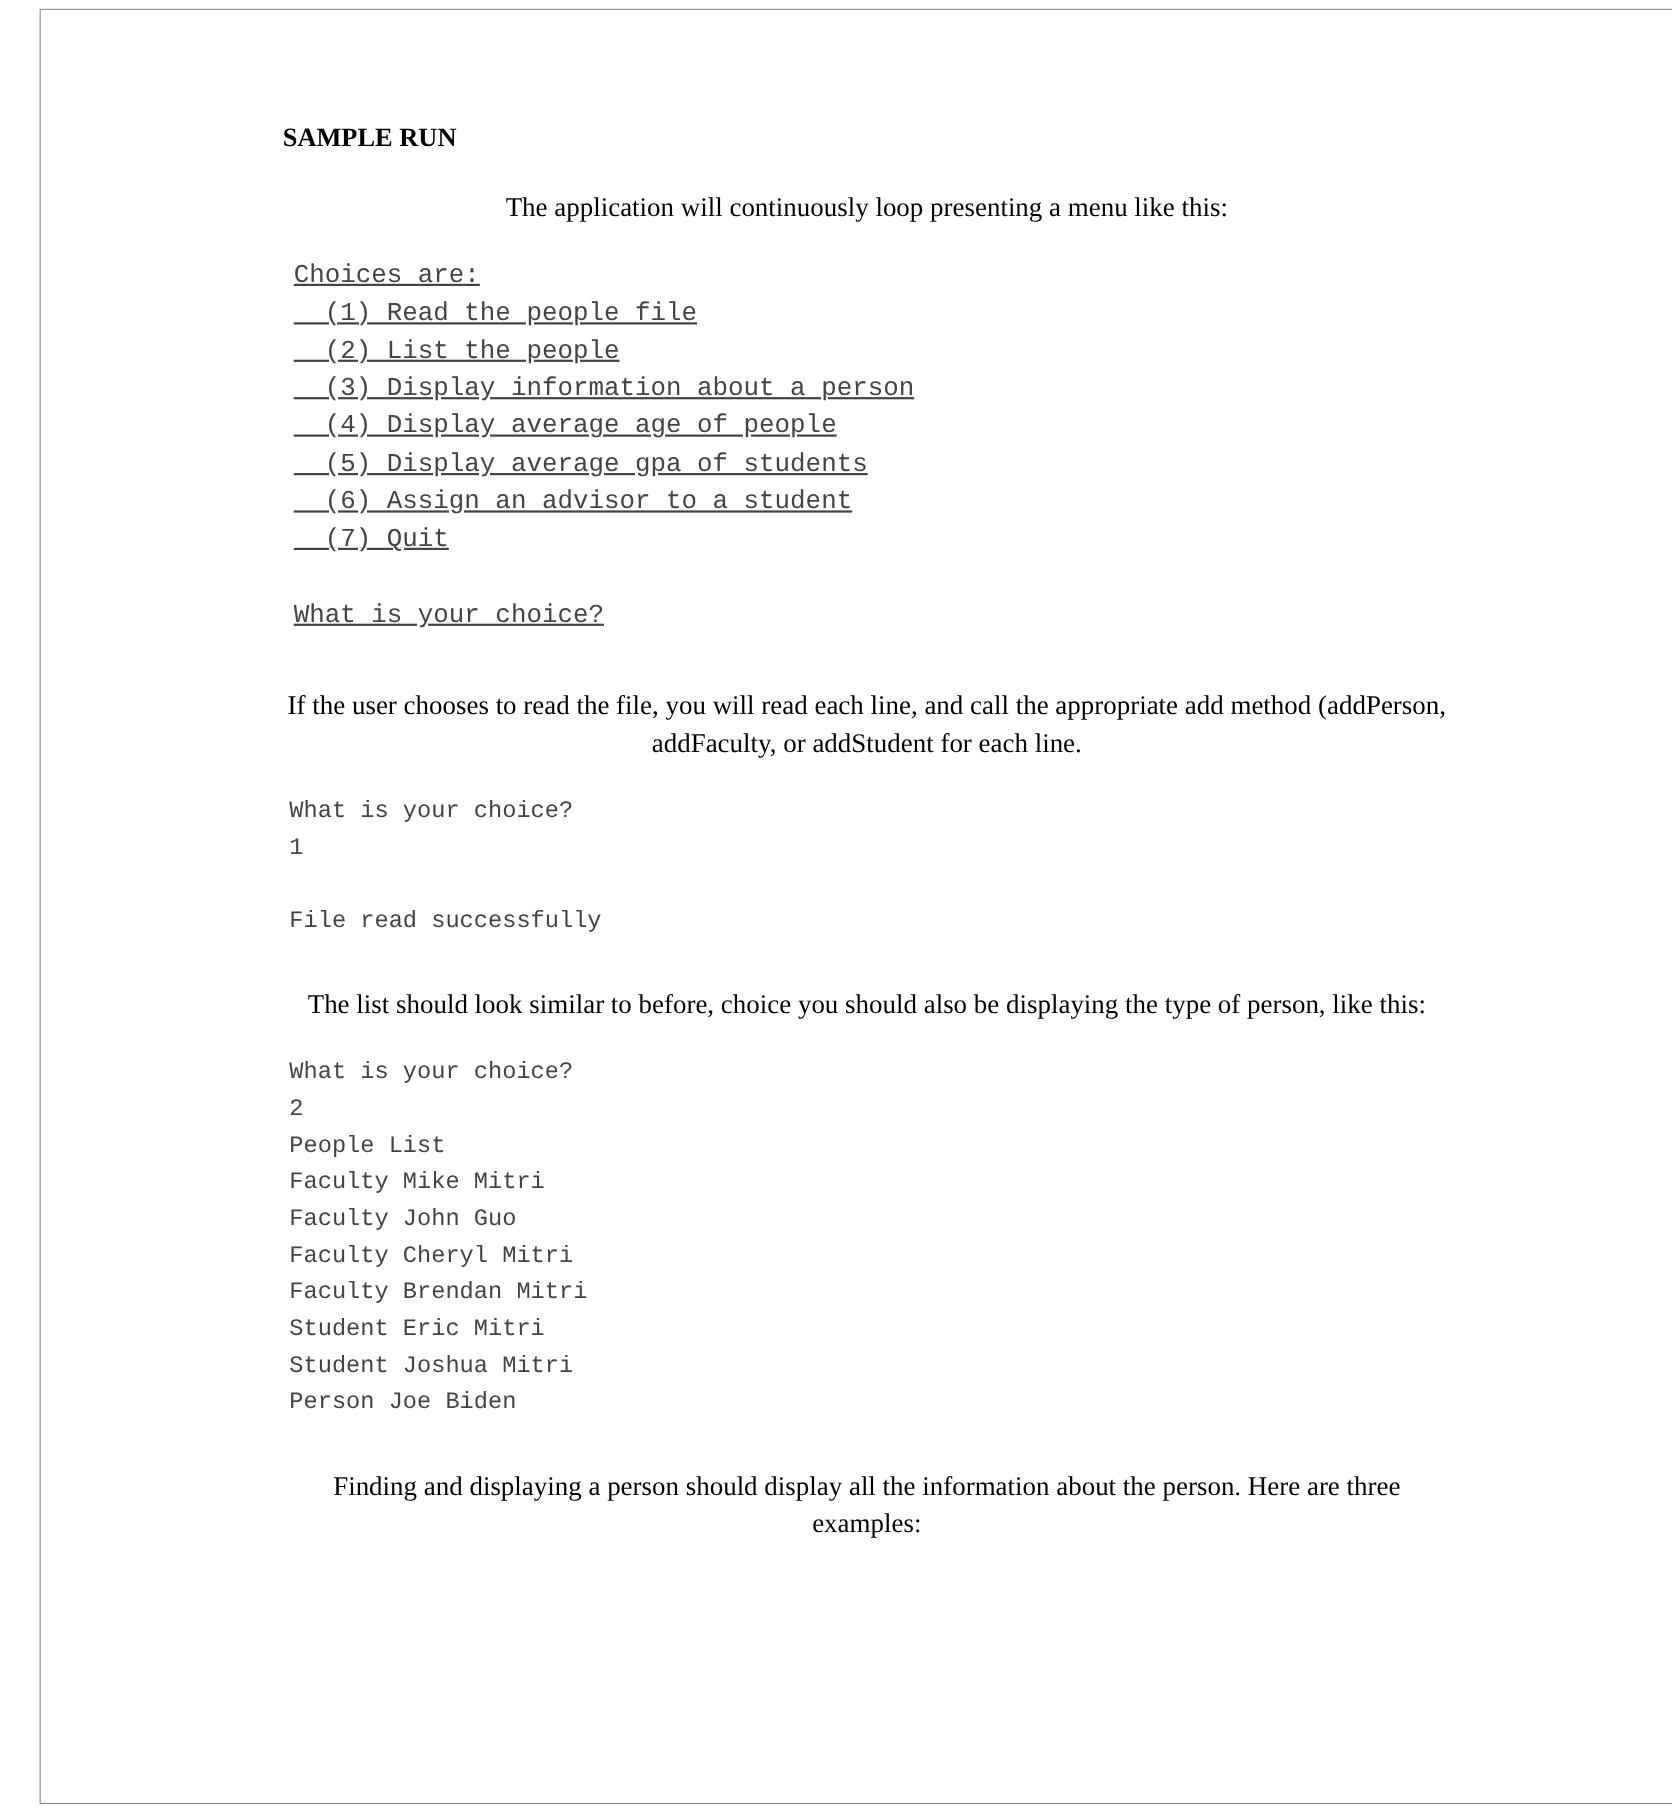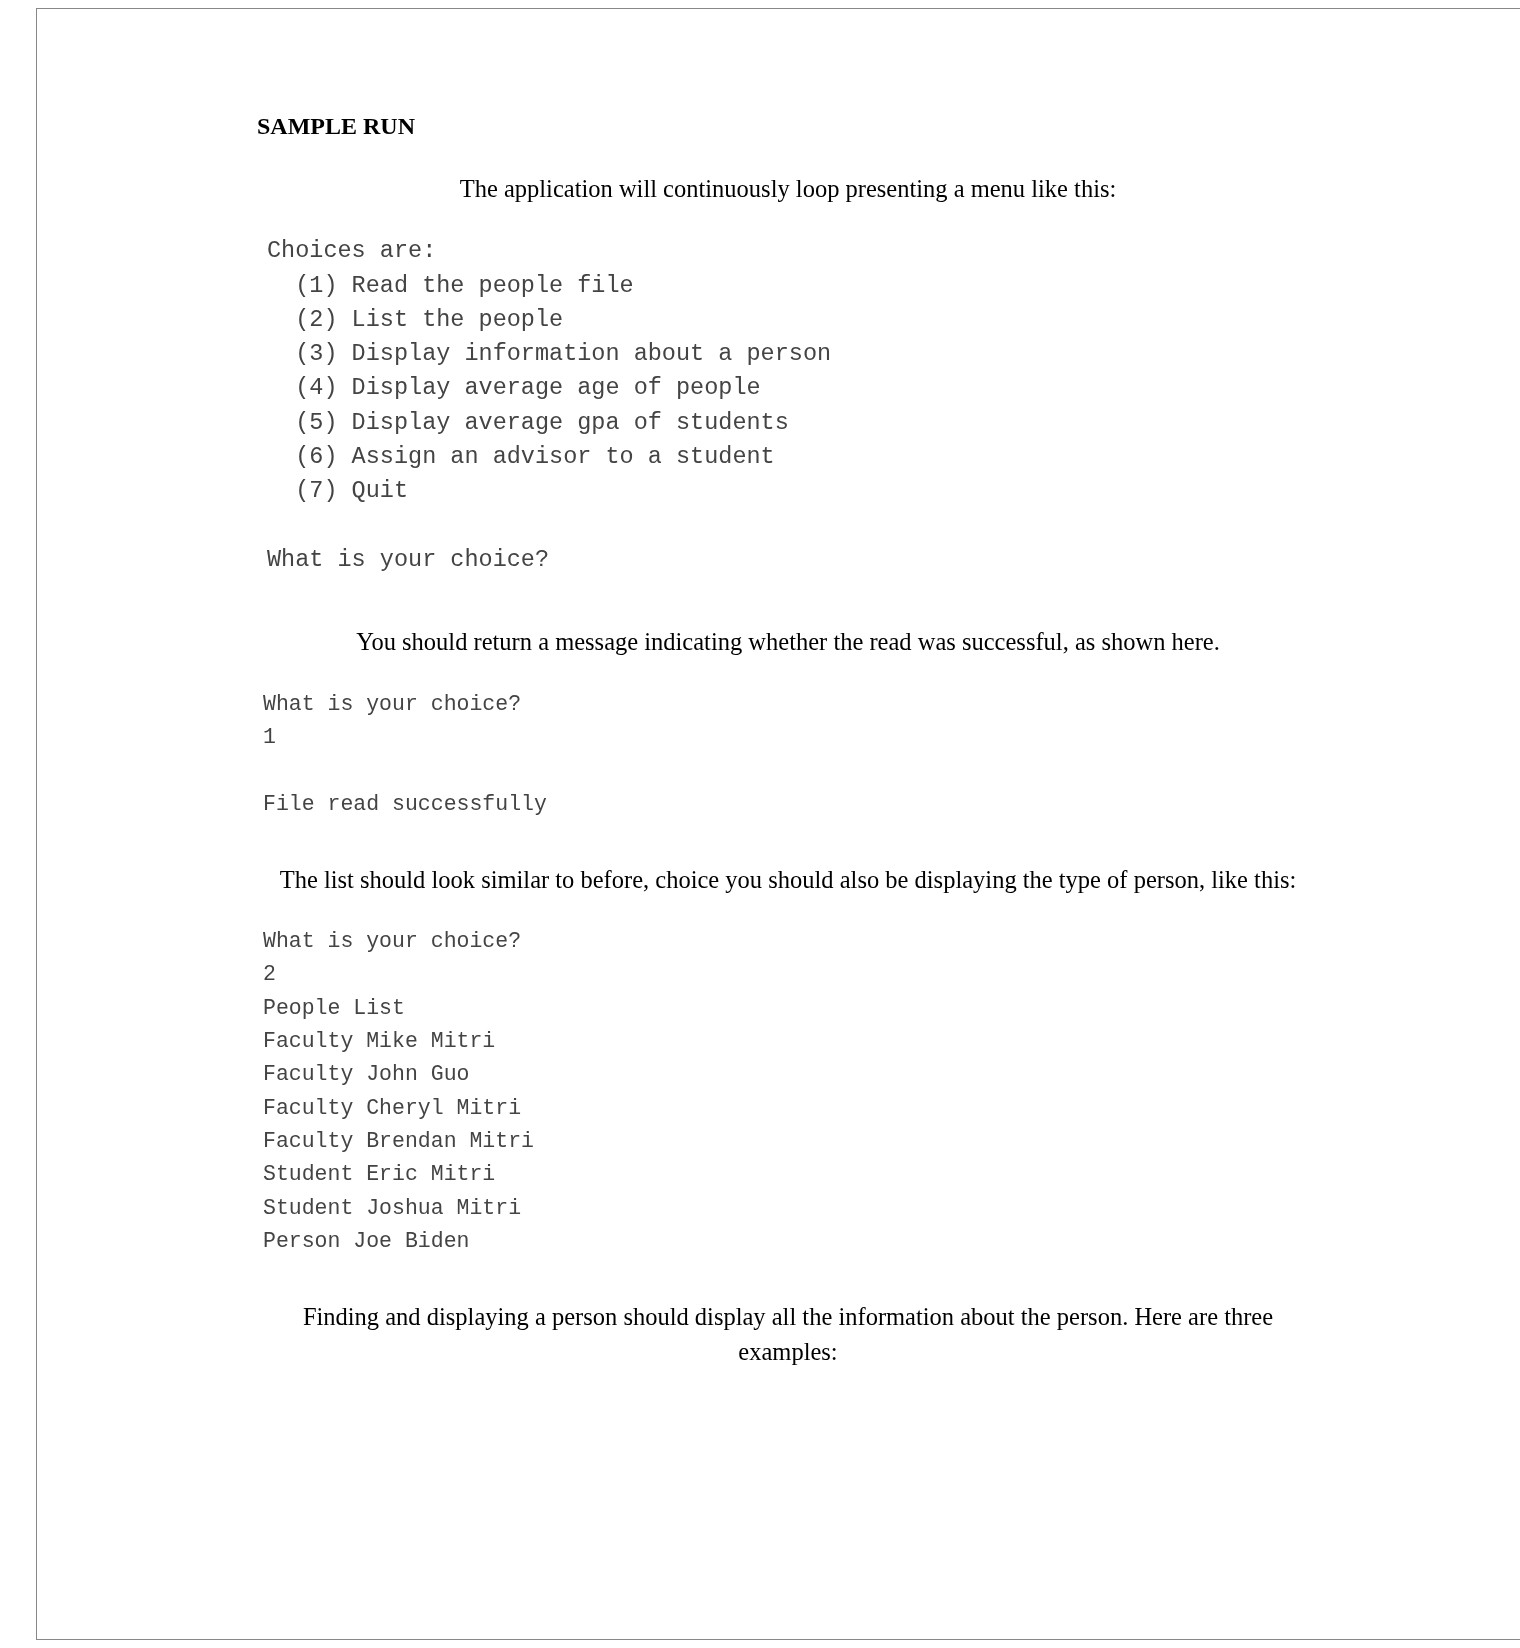--- a/index.html
+++ b/index.html
@@ -41,20 +41,21 @@
       font-size: 21.5px;
       line-height: 1.55;
       white-space: pre;
       color: #444;
       margin: 8px 0 42px 6px;
     }
     .code-block.big {
       font-size: 23.5px;
       line-height: 1.46;
       margin: 10px 0 48px 10px;
+      text-decoration: underline;
     }
   </style>
 </head>
 <body>
 
 <div class="page">
 
   <div class="heading-bold">SAMPLE RUN</div>
 
   <div class="para">The application will continuously loop presenting a menu like this:</div>
@@ -63,22 +64,22 @@
   (1) Read the people file
   (2) List the people
   (3) Display information about a person
   (4) Display average age of people
   (5) Display average gpa of students
   (6) Assign an advisor to a student
   (7) Quit
 
 What is your choice?</div>
 
+  <div class="para">If the user chooses to read the file, you will read each line, and call the appropriate add method (addPerson, addFaculty, or addStudent for each line.</div>
 
-  <div class="para">You should return a message indicating whether the read was successful, as shown here.</div>
 
   <div class="code-block">What is your choice?
 1
 
 File read successfully</div>
 
   <div class="para" style="margin-top:18px;">The list should look similar to before, choice you should also be displaying the type of person, like this:</div>
 
   <div class="code-block">What is your choice?
 2

